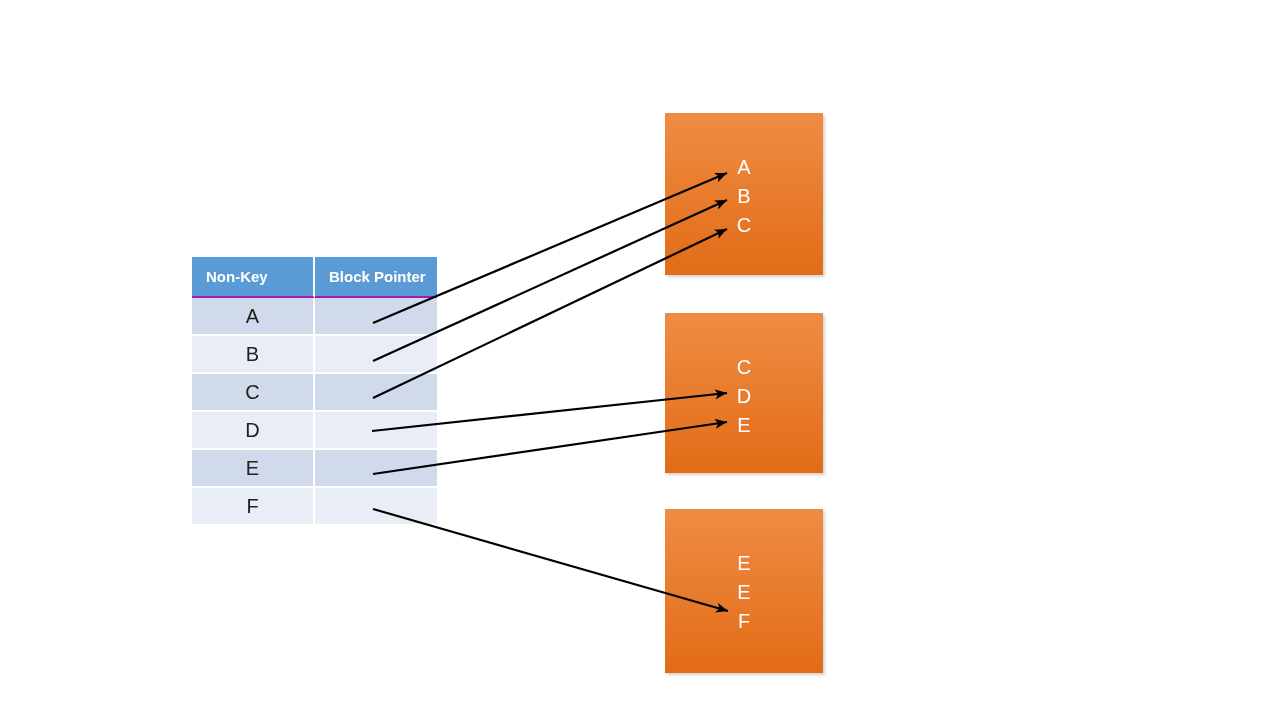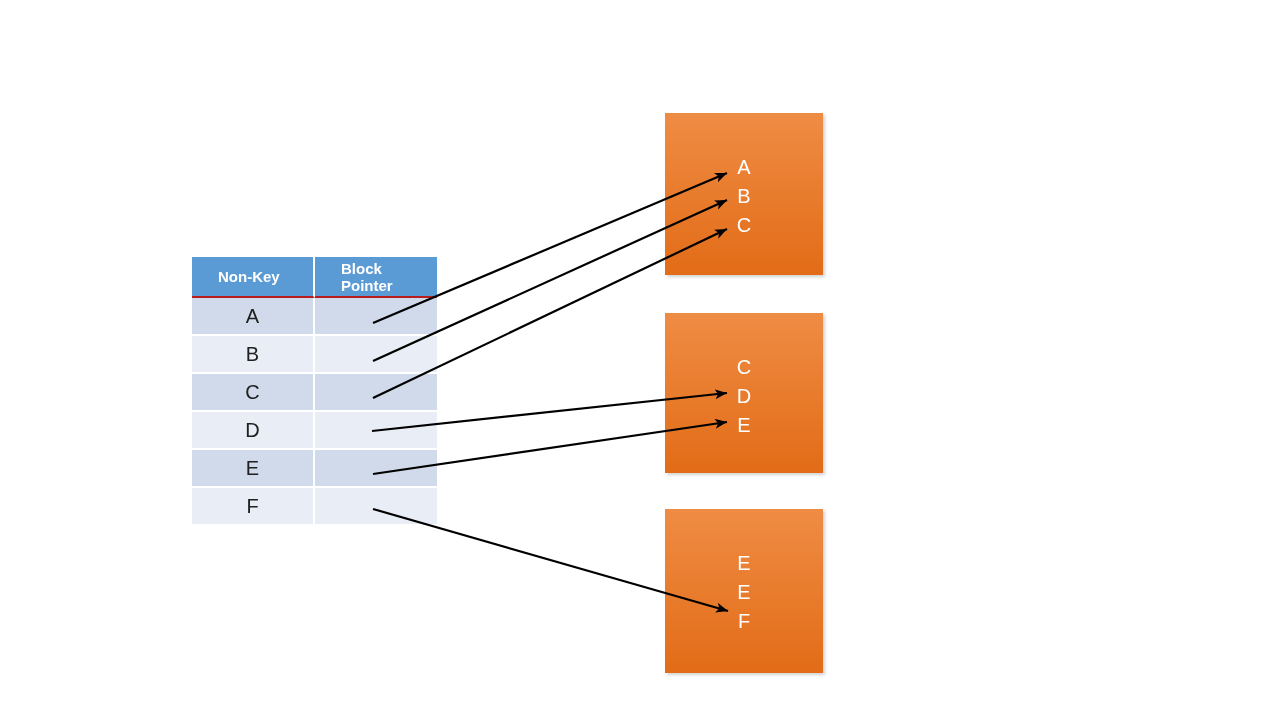--- a/index.html
+++ b/index.html
@@ -33,22 +33,22 @@
   }
   .index-table col.c-key   { width: 123px; }
   .index-table col.c-ptr   { width: 122px; }
   .index-table th {
     height: 41px;
     background: var(--header-blue);
     color: var(--header-text);
     font-size: 15px;
     font-weight: bold;
     text-align: left;
-    padding-left: 26px;
-    border-bottom: 2px solid #b91c1c;
+    padding-left: 14px;
+    border-bottom: 2px solid #a21caf;
   }
   .index-table th:first-child,
   .index-table td:first-child {
     border-right: 2px solid #FFFFFF;
   }
   .index-table td {
     height: 38px;
     border-bottom: 2px solid #FFFFFF;
     font-size: 20px;
     color: var(--row-text);

